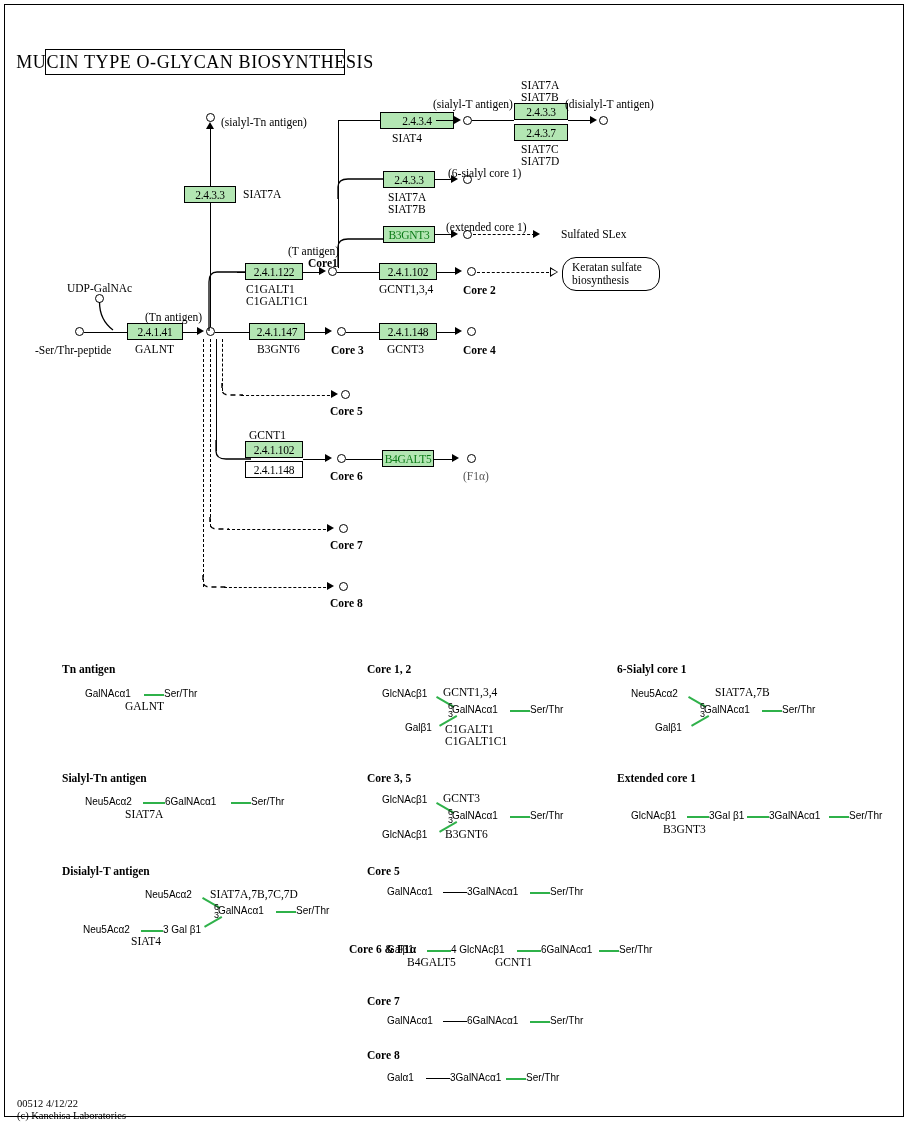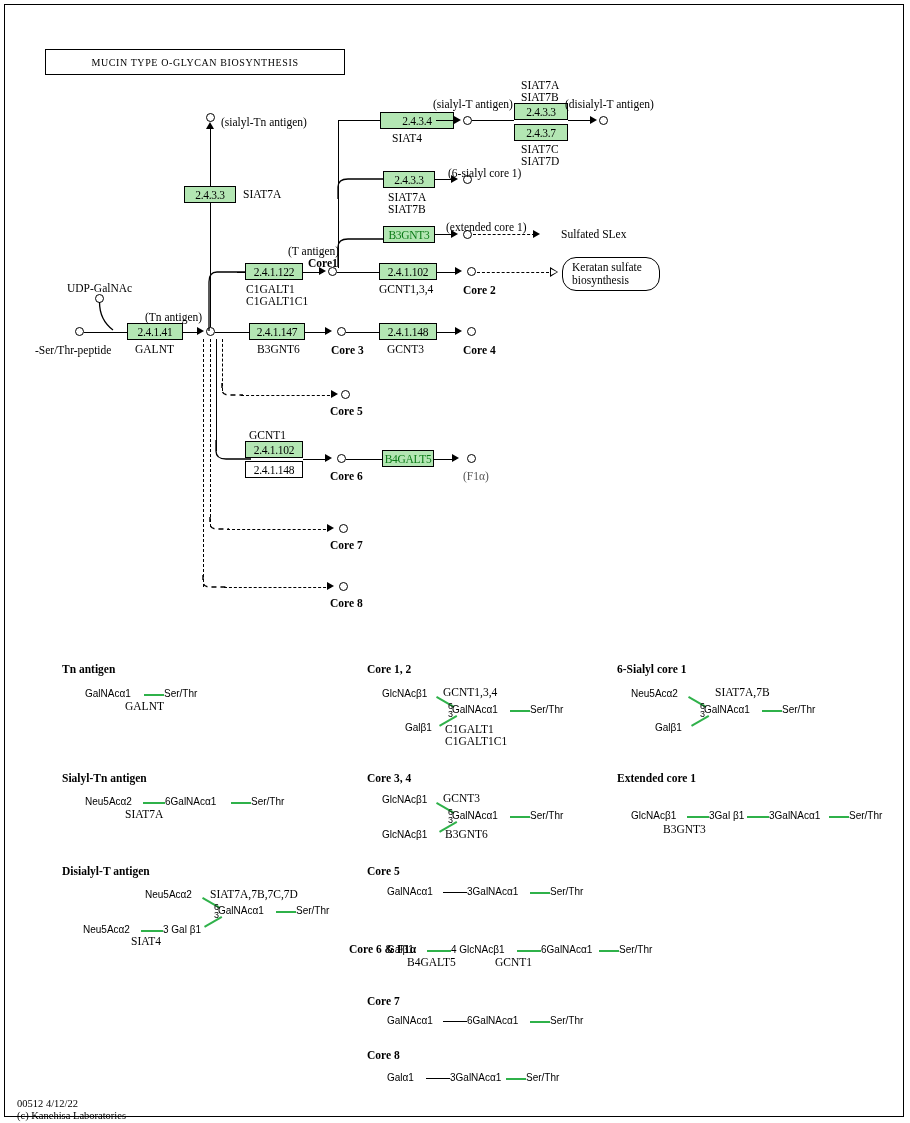--- a/index.html
+++ b/index.html
@@ -4,21 +4,21 @@
 <style>
   html,body{margin:0;padding:0;background:#ffffff;}
   body{width:910px;height:1123px;position:relative;
        font-family:"Liberation Serif",serif;color:#000;}
   #frame{position:absolute;left:4px;top:4px;width:900px;height:1113px;
          border:1px solid #000;box-sizing:border-box;background:#fff;}
   .abs{position:absolute;}
   
   #title-box{left:40px;top:44px;width:300px;height:26px;border:1.5px solid #000;
              box-sizing:border-box;display:flex;align-items:center;justify-content:center;}
-  #title-box span{font-size:10px;letter-spacing:.6px;white-space:nowrap;}
+  #title-box span{font-size:18px;letter-spacing:.6px;white-space:nowrap;}
   
   .ebox{border:1px solid #000;box-sizing:border-box;background:#b3e6b3;
         display:flex;align-items:center;justify-content:center;height:17px;
         font-family:"Liberation Serif",serif;font-size:11.5px;color:#000;letter-spacing:-0.3px;}
   .ebox.white{background:#ffffff;}
   .ebox.gtext{color:#0a7a16;}
   
   .lab{font-size:11.5px;white-space:nowrap;line-height:12.5px;}
   .lab.b{font-weight:bold;}
   .lab.gray{color:#555;}
@@ -263,21 +263,21 @@
   <div class="abs pos" style="left:443px;top:697px;">6</div>
   <div class="abs pos" style="left:443px;top:705px;">3</div>
   <div class="abs sug" style="left:447px;top:699px;">GalNAcα1</div>
   <div class="abs glink" style="left:505px;top:705px;width:20px;"></div>
   <div class="abs sug" style="left:525px;top:699px;">Ser/Thr</div>
   <div class="abs sug" style="left:400px;top:717px;">Galβ1</div>
   <div class="abs dlink" style="left:434px;top:720px;width:20px;transform:rotate(-30deg);"></div>
   <div class="abs enz" style="left:440px;top:718px;">C1GALT1</div>
   <div class="abs enz" style="left:440px;top:730px;">C1GALT1C1</div>
 
-  <div class="abs lg-title" style="left:362px;top:767px;">Core 3, 4</div>
+  <div class="abs lg-title" style="left:362px;top:767px;">Core 3, 5</div>
   <div class="abs sug" style="left:377px;top:789px;">GlcNAcβ1</div>
   <div class="abs dlink" style="left:432px;top:797px;width:20px;transform:rotate(30deg);"></div>
   <div class="abs enz" style="left:438px;top:787px;">GCNT3</div>
   <div class="abs pos" style="left:443px;top:803px;">6</div>
   <div class="abs pos" style="left:443px;top:811px;">3</div>
   <div class="abs sug" style="left:447px;top:805px;">GalNAcα1</div>
   <div class="abs glink" style="left:505px;top:811px;width:20px;"></div>
   <div class="abs sug" style="left:525px;top:805px;">Ser/Thr</div>
   <div class="abs sug" style="left:377px;top:824px;">GlcNAcβ1</div>
   <div class="abs dlink" style="left:434px;top:826px;width:20px;transform:rotate(-30deg);"></div>

